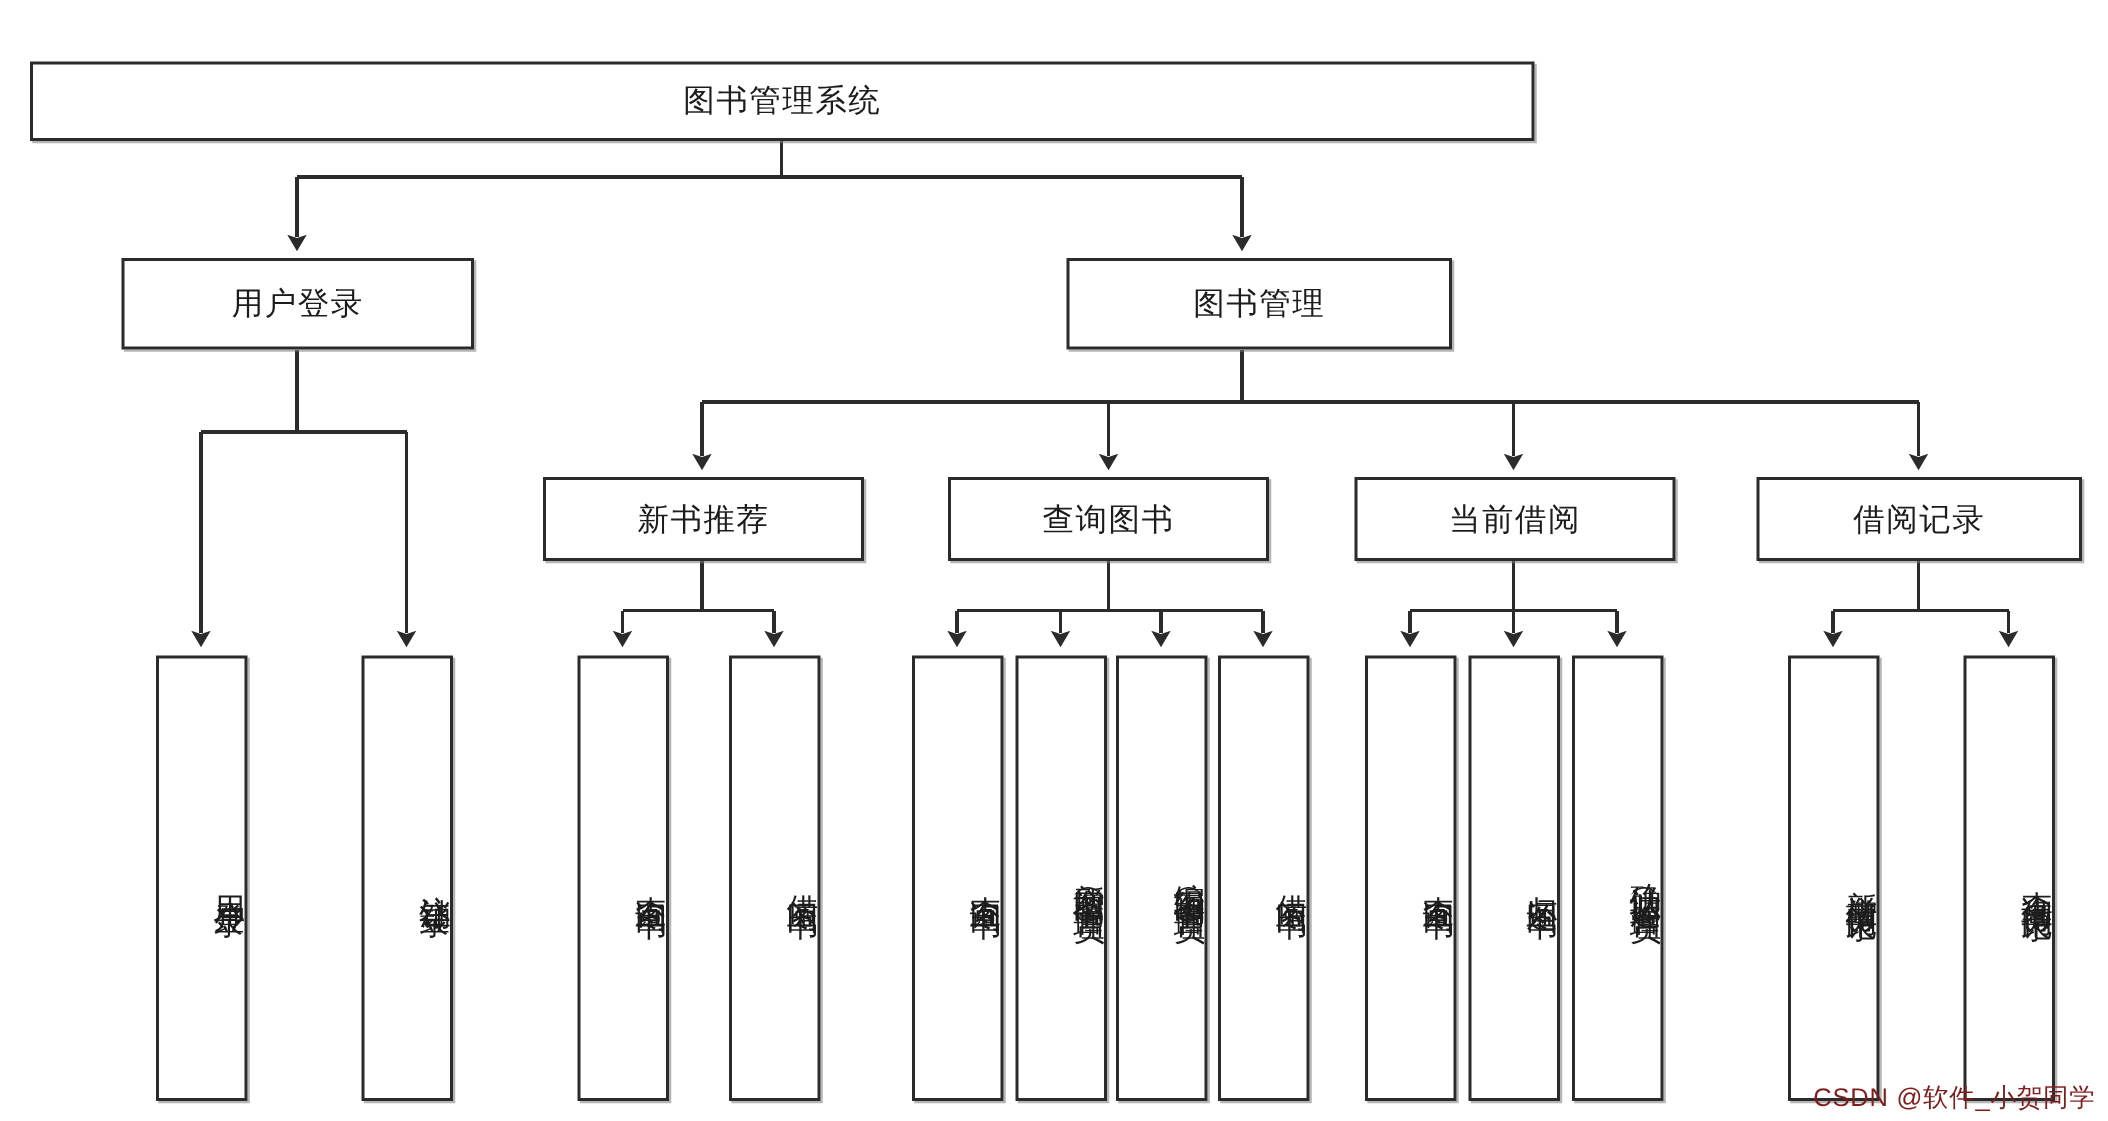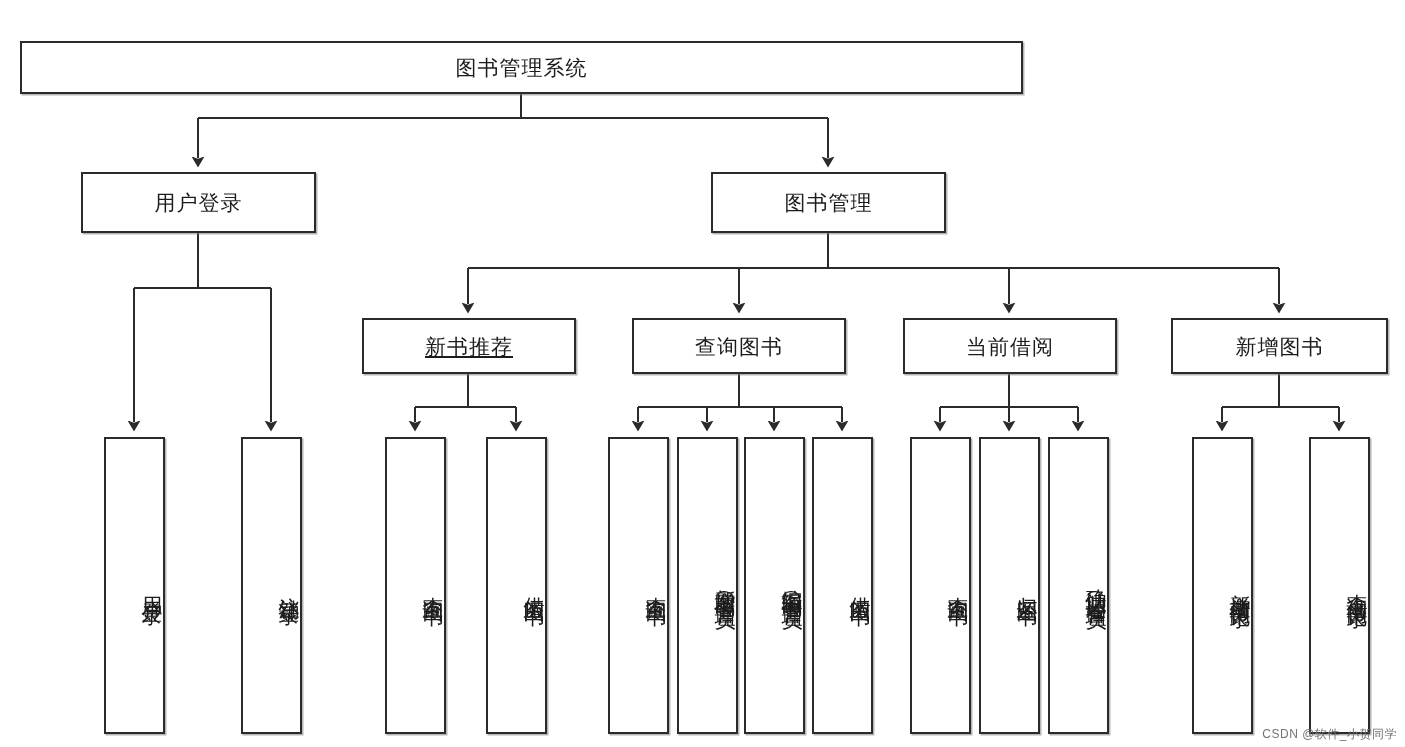--- a/index.html
+++ b/index.html
@@ -42,22 +42,22 @@
     justify-content:center;
   }
   .node.v .vtxt{
     writing-mode:vertical-rl;
     text-orientation:upright;
     white-space:nowrap;
   }
   .watermark{
     position:absolute;
     right:8px;bottom:4px;
-    font-size:12px;
-    color:#737373;
+    font-size:17px;
+    color:#7f1d1d;
     letter-spacing:.5px;
     white-space:nowrap;
   }
 </style>
 </head>
 <body>
 
 <div id="canvas">
 
   <svg class="wires" viewBox="0 0 1405 747" xmlns="http://www.w3.org/2000/svg">
@@ -110,35 +110,35 @@
     </g>
   </svg>
 
   <div class="node h" style="left:20px;top:13px;width:1003px;height:53px;margin-top:28px;">
     <span>图书管理系统</span>
   </div>
 
   <div class="node h" style="left:81px;top:172px;width:235px;height:61px;">
     <span>用户登录</span>
   </div>
-  <div class="node h" style="left:711px;top:172px;width:235px;height:61px;">
+  <div class="node h" style="left:711px;top:172px;width:257px;height:61px;">
     <span>图书管理</span>
   </div>
 
-  <div class="node h" style="left:362px;top:318px;width:214px;height:56px;text-decoration:underline;">
+  <div class="node h" style="left:362px;top:318px;width:214px;height:56px;">
     <span>新书推荐</span>
   </div>
   <div class="node h" style="left:632px;top:318px;width:214px;height:56px;">
     <span>查询图书</span>
   </div>
   <div class="node h" style="left:903px;top:318px;width:214px;height:56px;align-items:center;">
     <span>当前借阅</span>
   </div>
   <div class="node h" style="left:1171px;top:318px;width:217px;height:56px;">
-    <span>新增图书</span>
+    <span>借阅记录</span>
   </div>
 
   <div class="node v" style="left:104px;top:437px;width:61px;height:297px;">
     <span class="vtxt">用户登录</span>
   </div>
   <div class="node v" style="left:241px;top:437px;width:61px;height:297px;">
     <span class="vtxt">注销登录</span>
   </div>
 
   <div class="node v" style="left:385px;top:437px;width:61px;height:297px;">

